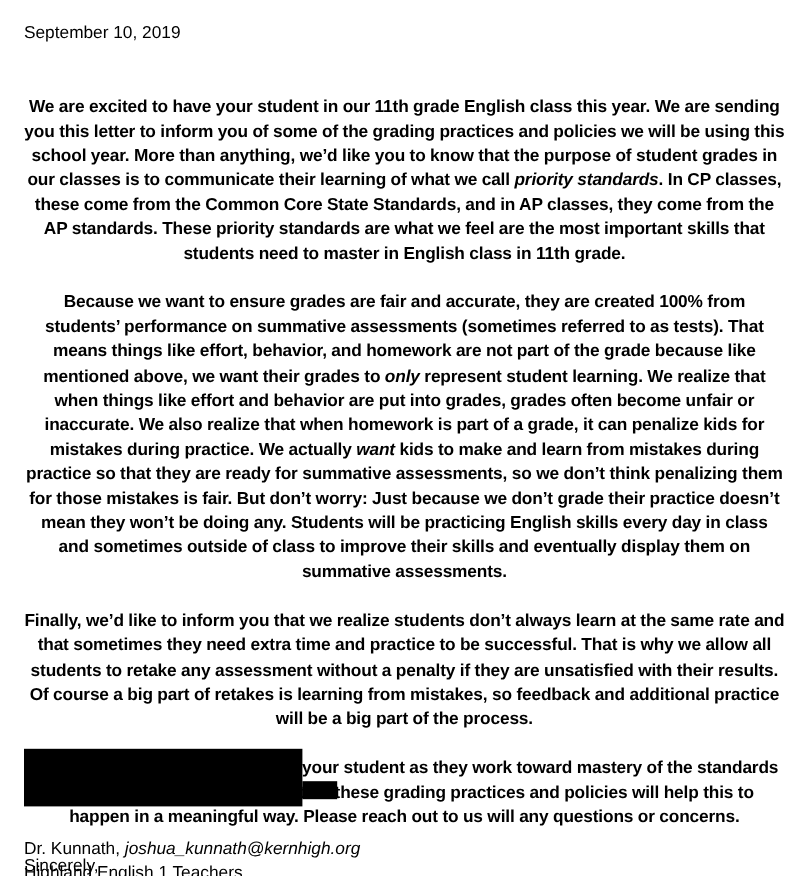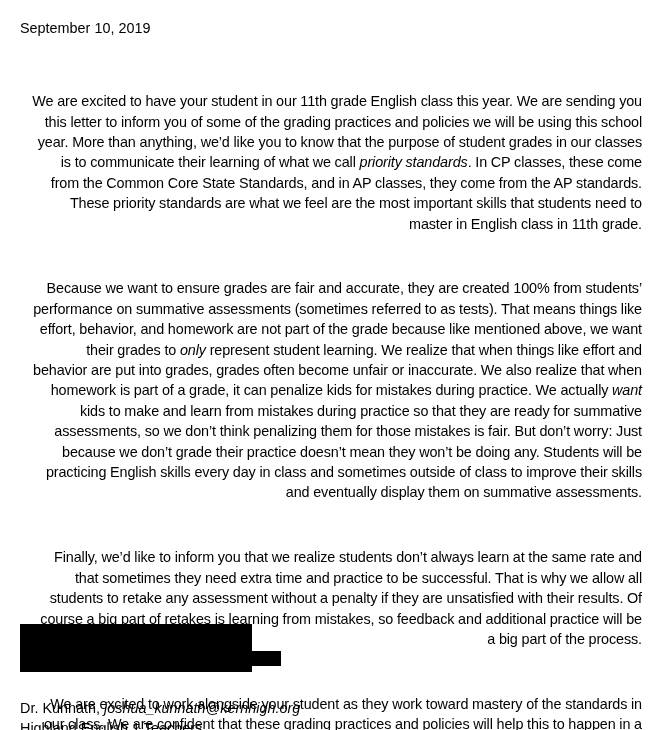--- a/index.html
+++ b/index.html
@@ -26,23 +26,24 @@
   .doc-body {
     position: absolute;
     left: 20px;
     top: 18px;
     width: 634px;
   }
   .para {
     font-size: 14.4px;
     line-height: 20.4px;
     letter-spacing: -0.12px;
-    text-align: right;
-    margin: 12px;
+    text-align: center;
+    margin: 0;
     word-spacing: -0.1px;
+    font-weight: bold;
   }
   .spacer-line {
     height: 20.4px;
   }
   .date-line {
     font-size: 14.4px;
     line-height: 20.4px;
     margin: 0;
   }
   .salutation {

